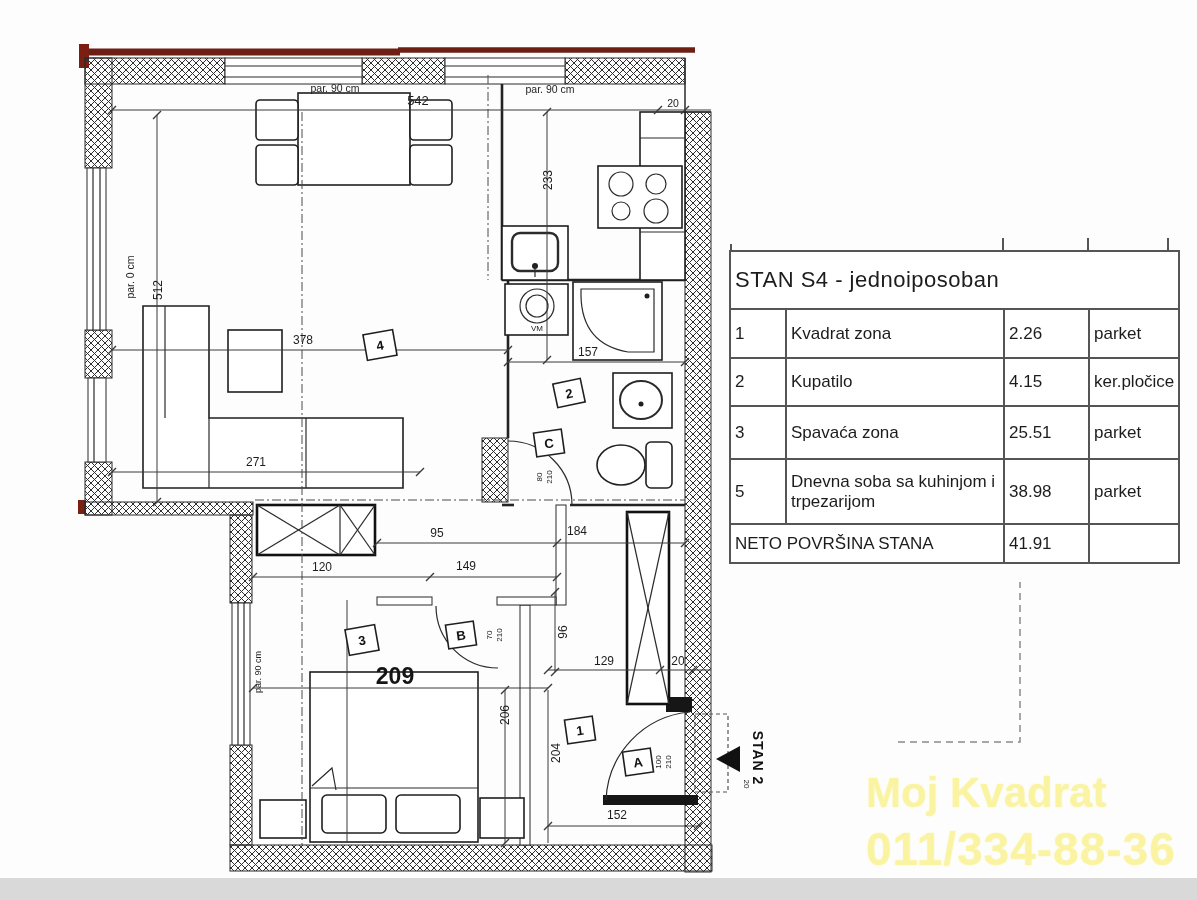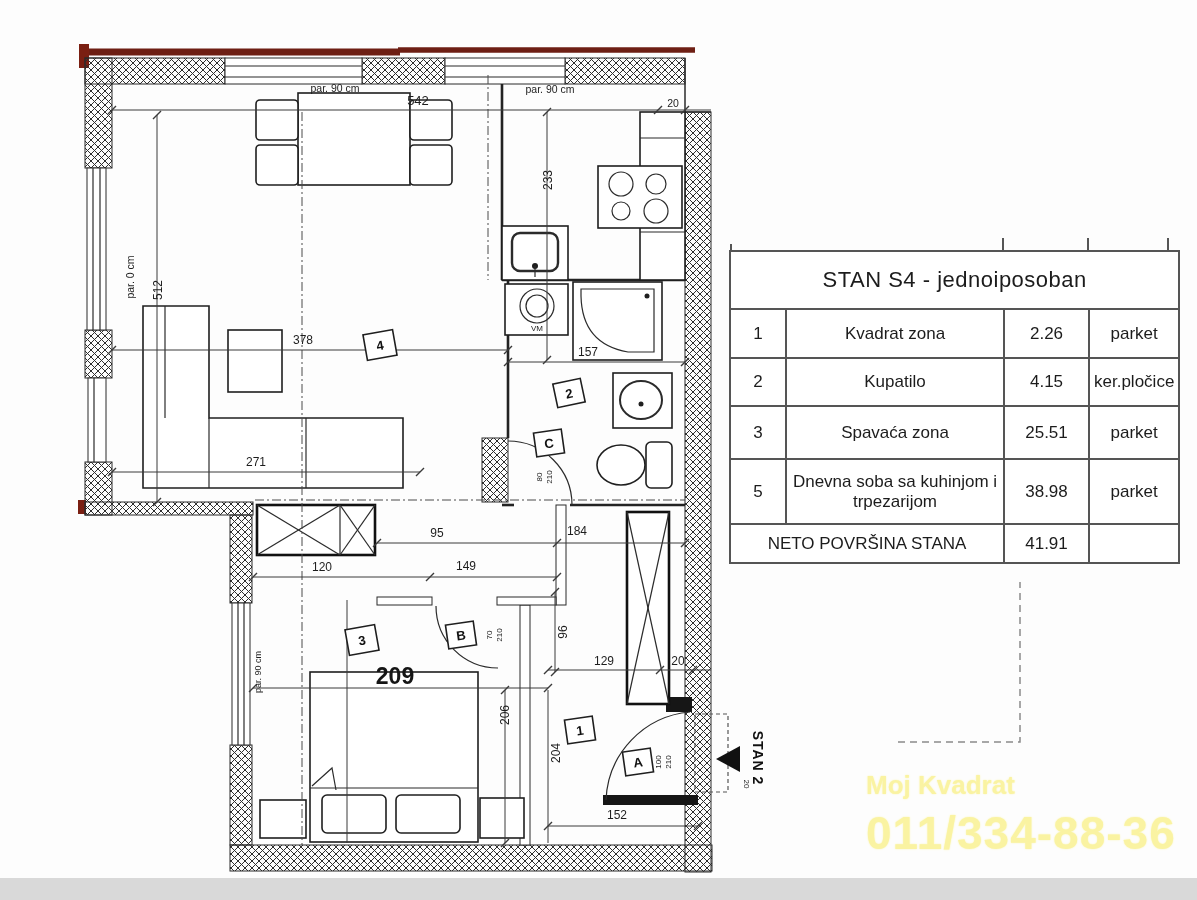--- a/index.html
+++ b/index.html
@@ -2,27 +2,27 @@
 <html><head>
 <meta charset="utf-8">
 <style>
   html,body{margin:0;padding:0;}
   #stage{position:relative;width:1197px;height:900px;background:#fdfdfd;overflow:hidden;
          font-family:"Liberation Sans",sans-serif;}
   #plan-svg{position:absolute;left:0;top:0;}
   
   .info-table{position:absolute;left:729px;top:250px;border-collapse:collapse;table-layout:fixed;
               background:#fff;color:#1c1c1c;}
-  .info-table td{border:2px solid #555;text-align:center;vertical-align:middle;
+  .info-table td{border:2px solid #555;vertical-align:middle;
                  padding:0 4px;font-size:17px;line-height:1.15;}
   .info-table td.title{font-size:22px;letter-spacing:0.5px;}
   
   .watermark{position:absolute;left:866px;top:772px;color:#faf3a2;font-weight:bold;
              text-shadow:0 0 2px #fbf6b4;line-height:1.0;white-space:nowrap;}
-  .watermark .wm1{font-size:26px;}
+  .watermark .wm1{font-size:42px;}
   .watermark .wm2{font-size:46px;margin-top:12px;letter-spacing:1px;}
   .bottom-strip{position:absolute;left:0;top:878px;width:1197px;height:22px;background:#d9d9d9;}
   
   .wall{fill:url(#hatch);stroke:#2b2b2b;stroke-width:1;}
   .win{fill:#fff;stroke:#2b2b2b;stroke-width:1;}
   .furn{fill:#fff;stroke:#1f1f1f;stroke-width:1.6;}
   .thin{fill:none;stroke:#2b2b2b;stroke-width:1.2;}
   .iwall{stroke:#232323;stroke-width:2.6;fill:none;}
   .dim{stroke:#3a3a3a;stroke-width:1;fill:none;}
   .dash{stroke:#4a4a4a;stroke-width:1;fill:none;stroke-dasharray:9 3 2 3;}

